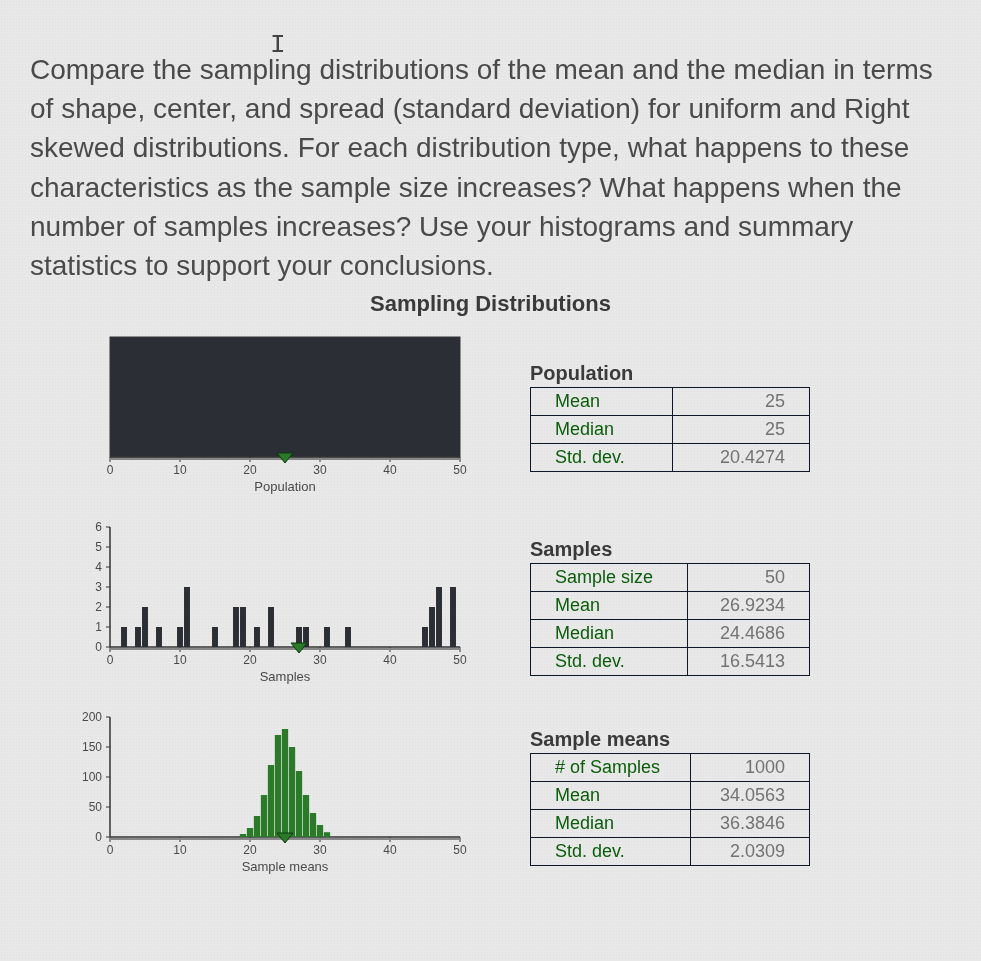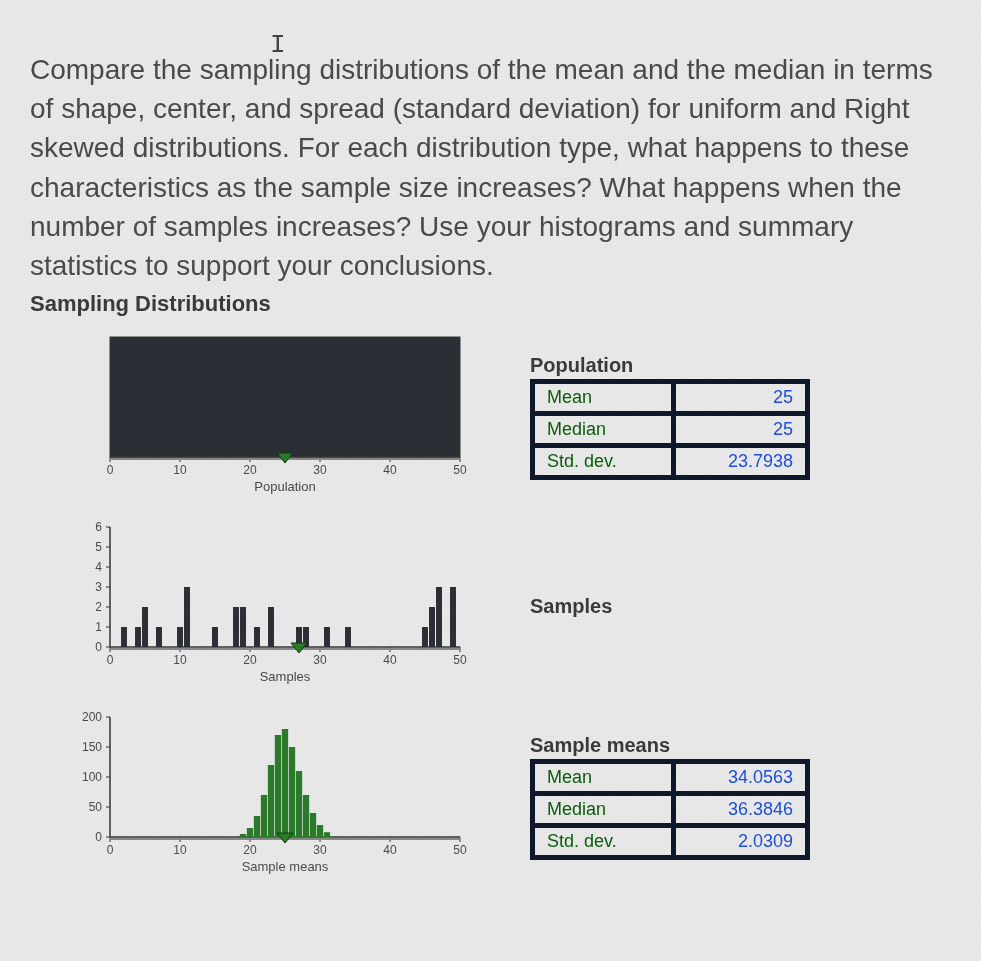--- a/index.html
+++ b/index.html
@@ -18,21 +18,21 @@
   .question {
     font-size: 28px;
     line-height: 1.4;
     color: #4a4a4a;
     margin-bottom: 4px;
   }
   .section-title {
     font-size: 22px;
     font-weight: bold;
     color: #3a3a3a;
-    text-align: left;
+    text-align: center;
     margin: 6px 0 10px 0;
   }
   .grid {
     display: grid;
     grid-template-columns: 420px 1fr;
     column-gap: 40px;
     row-gap: 10px;
     margin: 0 40px;
   }
   .plot-cell {
@@ -58,26 +58,26 @@
     font-size: 20px;
     font-weight: bold;
     color: #3a3a3a;
     margin-bottom: 2px;
   }
   table.stat {
     border-collapse: collapse;
     width: 280px;
   }
   table.stat td {
-    border: 5px solid #0f172a;
-    padding: 3px 12px;
+    border: 1px solid #0f172a;
+    padding: 3px 24px;
     font-size: 18px;
   }
   table.stat td.label { color: #0a5c0a; }
-  table.stat td.value { color: #1d4ed8; text-align: right; }
+  table.stat td.value { color: #737373; text-align: right; }
   .cursor {
     position: absolute;
     top: 30px;
     left: 270px;
     font-size: 26px;
     color: #444;
     font-family: "Courier New", monospace;
   }
 </style>
 </head>
@@ -120,21 +120,21 @@
             <tr>
               <td class="label">Mean</td>
               <td class="value">25</td>
             </tr>
         <tr>
               <td class="label">Median</td>
               <td class="value">25</td>
             </tr>
         <tr>
               <td class="label">Std. dev.</td>
-              <td class="value">23.7938</td>
+              <td class="value">20.4274</td>
             </tr>
       </tbody>
         </table>
     </div>
 
     <div class="plot-cell">
       <svg id="svg-samp" width="420" height="180">
           <line x1="40" y1="10" x2="40" y2="130" stroke="#333" stroke-width="1.5"></line>
           <line x1="40" y1="130" x2="390" y2="130" stroke="#333" stroke-width="1.5"></line>
           <line x1="40" y1="130" x2="40" y2="135" stroke="#333"></line>
@@ -182,20 +182,40 @@
           <rect x="359.025" y="90" width="5.95" height="40" fill="#2c2e35"></rect>
           <rect x="366.025" y="70" width="5.95" height="60" fill="#2c2e35"></rect>
           <rect x="380.025" y="70" width="5.95" height="60" fill="#2c2e35"></rect>
           <line x1="40" y1="132" x2="390" y2="132" stroke="#888" stroke-width="2"></line>
           <polygon points="221,126 237,126 229,136" fill="#2a7a2a" stroke="#0a3a0a"></polygon>
           <text x="215" y="164" class="axis-label" text-anchor="middle">Samples</text>
         </svg>
     </div>
     <div class="stats-cell">
       <div class="stats-title">Samples</div>
+      <table class="stat">
+        <tbody>
+            <tr>
+              <td class="label">Sample size</td>
+              <td class="value">50</td>
+            </tr>
+        <tr>
+              <td class="label">Mean</td>
+              <td class="value">26.9234</td>
+            </tr>
+        <tr>
+              <td class="label">Median</td>
+              <td class="value">24.4686</td>
+            </tr>
+        <tr>
+              <td class="label">Std. dev.</td>
+              <td class="value">16.5413</td>
+            </tr>
+      </tbody>
+        </table>
     </div>
 
     <div class="plot-cell">
       <svg id="svg-means" width="420" height="180">
           <line x1="40" y1="10" x2="40" y2="130" stroke="#333" stroke-width="1.5"></line>
           <line x1="40" y1="130" x2="390" y2="130" stroke="#333" stroke-width="1.5"></line>
           <line x1="40" y1="130" x2="40" y2="135" stroke="#333"></line>
           <text x="40" y="147" class="tick" text-anchor="middle">0</text>
           <line x1="110" y1="130" x2="110" y2="135" stroke="#333"></line>
           <text x="110" y="147" class="tick" text-anchor="middle">10</text>
@@ -232,20 +252,24 @@
           <rect x="253.85" y="125.2" width="6.3" height="4.799999999999997" fill="#2a7a2a"></rect>
           <line x1="40" y1="132" x2="390" y2="132" stroke="#888" stroke-width="2"></line>
           <polygon points="207,126 223,126 215,136" fill="#2a7a2a" stroke="#0a3a0a"></polygon>
           <text x="215" y="164" class="axis-label" text-anchor="middle">Sample means</text>
         </svg>
     </div>
     <div class="stats-cell">
       <div class="stats-title">Sample means</div>
       <table class="stat">
         <tbody>
+            <tr>
+              <td class="label"># of Samples</td>
+              <td class="value">1000</td>
+            </tr>
         <tr>
               <td class="label">Mean</td>
               <td class="value">34.0563</td>
             </tr>
         <tr>
               <td class="label">Median</td>
               <td class="value">36.3846</td>
             </tr>
         <tr>
               <td class="label">Std. dev.</td>

